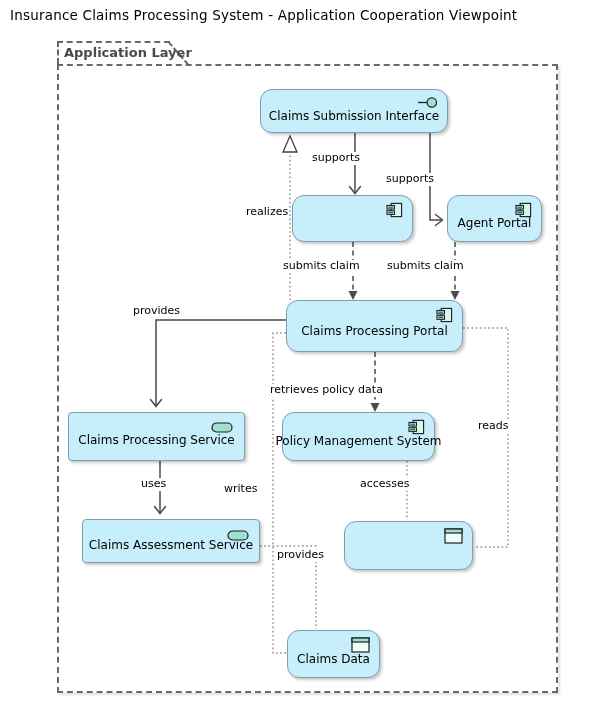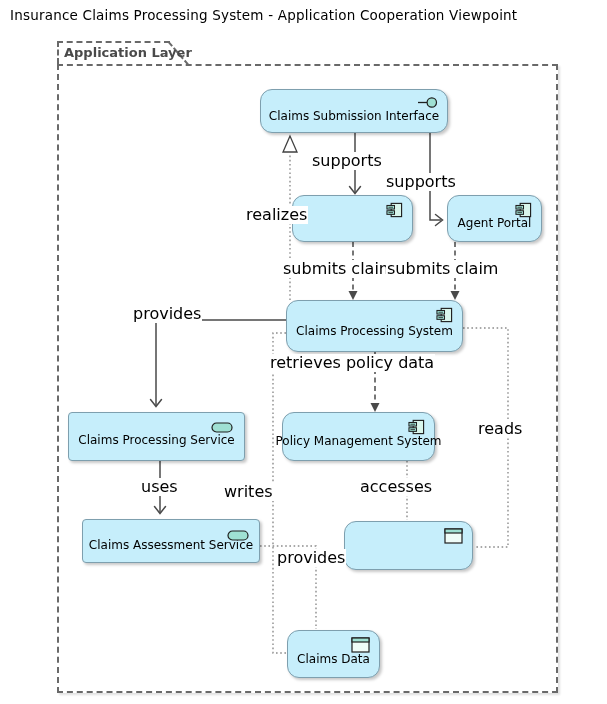--- a/index.html
+++ b/index.html
@@ -43,21 +43,21 @@
   #n-csi{left:260px;top:89px;width:188px;height:44px}
   #n-customer-portal{left:292px;top:195px;width:121px;height:47px}
   #n-agent-portal{left:447px;top:195px;width:95px;height:47px}
   #n-cps{left:286px;top:300px;width:177px;height:52px}
   #n-cp-service{left:68px;top:412px;width:177px;height:49px}
   #n-pms{left:282px;top:412px;width:153px;height:49px}
   #n-policy-info{left:344px;top:521px;width:129px;height:49px}
   #n-ca-service{left:82px;top:519px;width:178px;height:44px}
   #n-claims-data{left:287px;top:630px;width:93px;height:48px}
   
-  .elabel{position:absolute;z-index:3;font-size:16px;color:#000;background:#fff;
+  .elabel{position:absolute;z-index:3;font-size:11px;color:#000;background:#fff;
           padding:0 1px;line-height:1.15;white-space:nowrap}
 </style>
 </head>
 <body>
 
 <div class="title">Insurance Claims Processing System - Application Cooperation Viewpoint</div>
 
 <div class="group-main"></div>
 <div class="group-tab-top"></div>
 <div class="group-tab-diag"></div>
@@ -148,21 +148,21 @@
 <div class="node" id="n-cps">
   <span class="icon tr">
     <svg width="17" height="16" viewBox="0 0 18 16">
       <rect x="5.5" y="1" width="11" height="14" fill="var(--icon-fill)" stroke="var(--icon-stroke)" stroke-width="1.2"></rect>
       <rect x="1" y="3.2" width="8" height="3.8" fill="var(--icon-accent)" stroke="var(--icon-stroke)" stroke-width="1.1"></rect>
       <rect x="1" y="8.8" width="8" height="3.8" fill="var(--icon-accent)" stroke="var(--icon-stroke)" stroke-width="1.1"></rect>
       <line x1="2.6" y1="5.1" x2="7.4" y2="5.1" stroke="var(--icon-stroke)" stroke-width=".8"></line>
       <line x1="2.6" y1="10.7" x2="7.4" y2="10.7" stroke="var(--icon-stroke)" stroke-width=".8"></line>
     </svg>
   </span>
-  <span class="nlabel">Claims Processing System</span>
+  <span class="nlabel">Claims Processing Portal</span>
 </div>
 
 <div class="node svc" id="n-cp-service">
   <span class="icon tr" style="right:11px;top:9px">
     <svg width="22" height="11" viewBox="0 0 22 11">
       <rect x="1" y="1" width="20" height="9" rx="4.5" fill="var(--icon-accent)" stroke="var(--icon-stroke)" stroke-width="1.2"></rect>
     </svg>
   </span>
   <span class="nlabel" style="padding-top:7px">Claims Processing Service</span>
 </div>
@@ -207,18 +207,18 @@
   </span>
   <span class="nlabel">Claims Data</span>
 </div>
 
 <span class="elabel" style="left:311px;top:152px">supports</span>
 <span class="elabel" style="left:385px;top:173px">supports</span>
 <span class="elabel" style="left:245px;top:206px">realizes</span>
 <span class="elabel" style="left:282px;top:260px">submits claim</span>
 <span class="elabel" style="left:386px;top:260px">submits claim</span>
 <span class="elabel" style="left:132px;top:305px">provides</span>
-<span class="elabel" style="left:269px;top:354px">retrieves policy data</span>
+<span class="elabel" style="left:269px;top:384px">retrieves policy data</span>
 <span class="elabel" style="left:477px;top:420px">reads</span>
 <span class="elabel" style="left:140px;top:478px">uses</span>
 <span class="elabel" style="left:223px;top:483px">writes</span>
 <span class="elabel" style="left:359px;top:478px">accesses</span>
 <span class="elabel" style="left:276px;top:549px">provides</span>
 
 </body></html>

